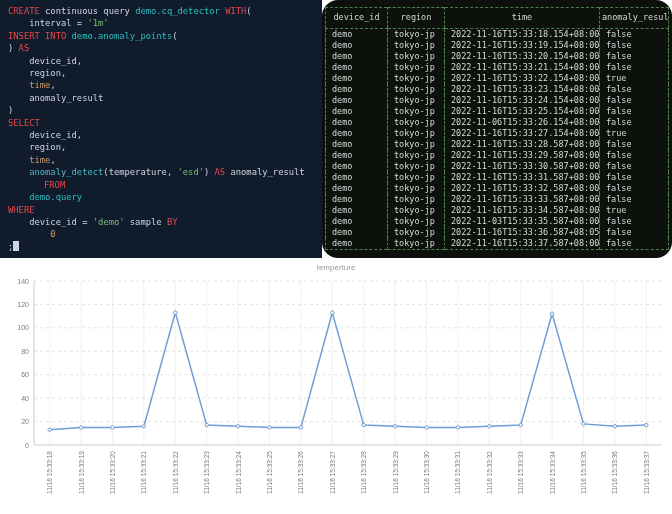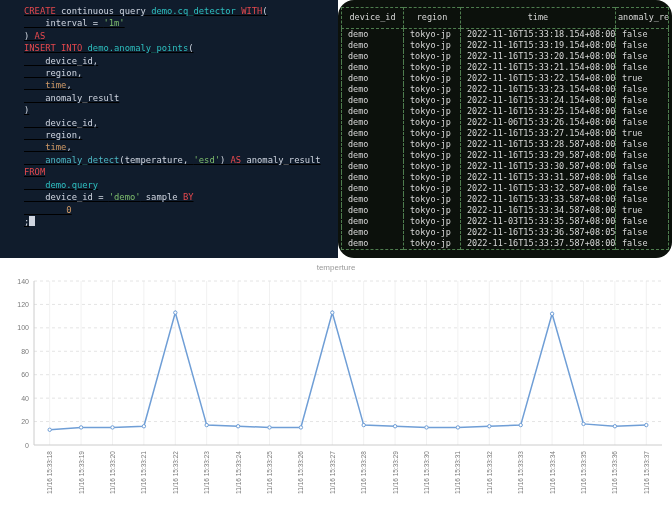--- a/index.html
+++ b/index.html
@@ -1,21 +1,21 @@
 <!DOCTYPE html>
 <html style="--editor-bg: #101c2c; --editor-fg: #cfd5e0; --keyword: #e5484d; --string: #7dbd6d; --entity: #2dbfbf; --function: #4db8c4; --number: #d19a66; --terminal-bg: #0c110c; --terminal-fg: #d8d8d8; --table-border: #4e7d4e; --chart-line: #6f9ed6; --chart-grid: #e4e4e4; --axis-label: #7a7a7a; --chart-title: #999999;"><head>
 <meta charset="utf-8">
 <style>
   html,body{margin:0;padding:0;}
   body{width:672px;height:514px;background:#ffffff;font-family:"Liberation Sans",sans-serif;}
   .screen{width:672px;height:514px;overflow:hidden;display:flex;flex-direction:column;}
   .top-row{display:flex;height:258px;flex:none;}
 
   
-  .code-panel{width:310px;flex:none;background:var(--editor-bg,#101c2c);padding:5px 4px 0 24px;overflow:hidden;text-decoration:underline;}
+  .code-panel{width:310px;flex:none;background:var(--editor-bg,#101c2c);padding:5px 4px 0 8px;overflow:hidden;}
   .code-line{font-family:"DejaVu Sans Mono","Liberation Mono",monospace;font-size:8.8px;line-height:12.4px;white-space:pre;color:var(--editor-fg,#cfd5e0);}
   .cursor{display:inline-block;width:5.5px;height:10px;background:#cfd5e0;vertical-align:-1.5px;}
 
   
   .table-panel{flex:1;background:var(--terminal-bg,#0c110c);padding:7px 3px 0 3px;overflow:hidden;border-radius:16px;}
   table.result{width:100%;border-collapse:collapse;table-layout:fixed;
     font-family:"DejaVu Sans Mono","Liberation Mono",monospace;font-size:8.5px;
     color:var(--terminal-fg,#d8d8d8);border:1px dashed var(--table-border,#4e7d4e);}
   .result th{font-weight:normal;text-align:center;padding:4px 2px 6px;border-bottom:1px dashed var(--table-border,#4e7d4e);white-space:nowrap;overflow:hidden;}
   .result td{padding:0 0 0 6px;line-height:11px;white-space:nowrap;overflow:hidden;}
@@ -29,33 +29,35 @@
 </style>
 </head>
 <body>
 
 <div class="screen">
   <div class="top-row">
     <div class="code-panel">
       <div id="sql-code">
           <div class="code-line"><span style="color: rgb(229, 72, 77);">CREATE</span><span style="color: rgb(207, 213, 224);"> continuous query </span><span style="color: rgb(45, 191, 191);">demo.cq_detector</span><span style="color: rgb(207, 213, 224);"> </span><span style="color: rgb(229, 72, 77);">WITH</span><span style="color: rgb(207, 213, 224);">(</span></div>
           <div class="code-line"><span style="color: rgb(207, 213, 224); text-align: center;">    interval = </span><span style="color: rgb(125, 189, 109);">'1m'</span></div>
+          <div class="code-line"><span style="color: rgb(229, 72, 77);">INSERT INTO </span><span style="color: rgb(45, 191, 191);">demo.anomaly_points</span><span style="color: rgb(207, 213, 224);">(</span></div>
           <div class="code-line"><span style="color: rgb(207, 213, 224);">) </span><span style="color: rgb(229, 72, 77);">AS</span></div>
-          <div class="code-line"><span style="color: rgb(229, 72, 77);">INSERT INTO </span><span style="color: rgb(45, 191, 191);">demo.anomaly_points</span><span style="color: rgb(207, 213, 224);">(</span></div>
           <div class="code-line"><span style="color: rgb(207, 213, 224);">    device_id,</span></div>
           <div class="code-line"><span style="color: rgb(207, 213, 224);">    region,</span></div>
           <div class="code-line"><span style="color: rgb(207, 213, 224);">    </span><span style="color: rgb(209, 154, 102);">time</span><span style="color: rgb(207, 213, 224);">,</span></div>
           <div class="code-line"><span style="color: rgb(207, 213, 224);">    anomaly_result</span></div>
           <div class="code-line"><span style="color: rgb(207, 213, 224);">)</span></div>
+          <div class="code-line"><span style="color: rgb(229, 72, 77);">SELECT</span></div>
           <div class="code-line"><span style="color: rgb(207, 213, 224);">    device_id,</span></div>
           <div class="code-line"><span style="color: rgb(207, 213, 224);">    region,</span></div>
           <div class="code-line"><span style="color: rgb(207, 213, 224);">    </span><span style="color: rgb(209, 154, 102);">time</span><span style="color: rgb(207, 213, 224);">,</span></div>
           <div class="code-line"><span style="color: rgb(207, 213, 224);">    </span><span style="color: rgb(77, 184, 196);">anomaly_detect</span><span style="color: rgb(207, 213, 224);">(temperature, </span><span style="color: rgb(125, 189, 109);">'esd'</span><span style="color: rgb(207, 213, 224);">) </span><span style="color: rgb(229, 72, 77);">AS</span><span style="color: rgb(207, 213, 224);"> anomaly_result</span></div>
-          <div class="code-line"><span style="color: rgb(229, 72, 77);">FROM</span></div>
+          <div class="code-line"><span style="color: rgb(229, 72, 77); margin-left: 36px;">FROM</span></div>
           <div class="code-line"><span style="color: rgb(207, 213, 224);">    </span><span style="color: rgb(45, 191, 191);">demo.query</span></div>
+          <div class="code-line"><span style="color: rgb(229, 72, 77);">WHERE</span></div>
           <div class="code-line"><span style="color: rgb(207, 213, 224);">    device_id = </span><span style="color: rgb(125, 189, 109);">'demo'</span><span style="color: rgb(207, 213, 224);"> sample </span><span style="color: rgb(229, 72, 77);">BY</span></div>
           <div class="code-line"><span style="color: rgb(209, 154, 102);">        0</span></div>
           <div class="code-line"><span style="color: rgb(207, 213, 224);">;</span><span class="cursor"></span></div>
         </div>
     </div>
     <div class="table-panel">
       <table class="result" id="result-table">
         <colgroup>
             <col class="c1">
             <col class="c2">

